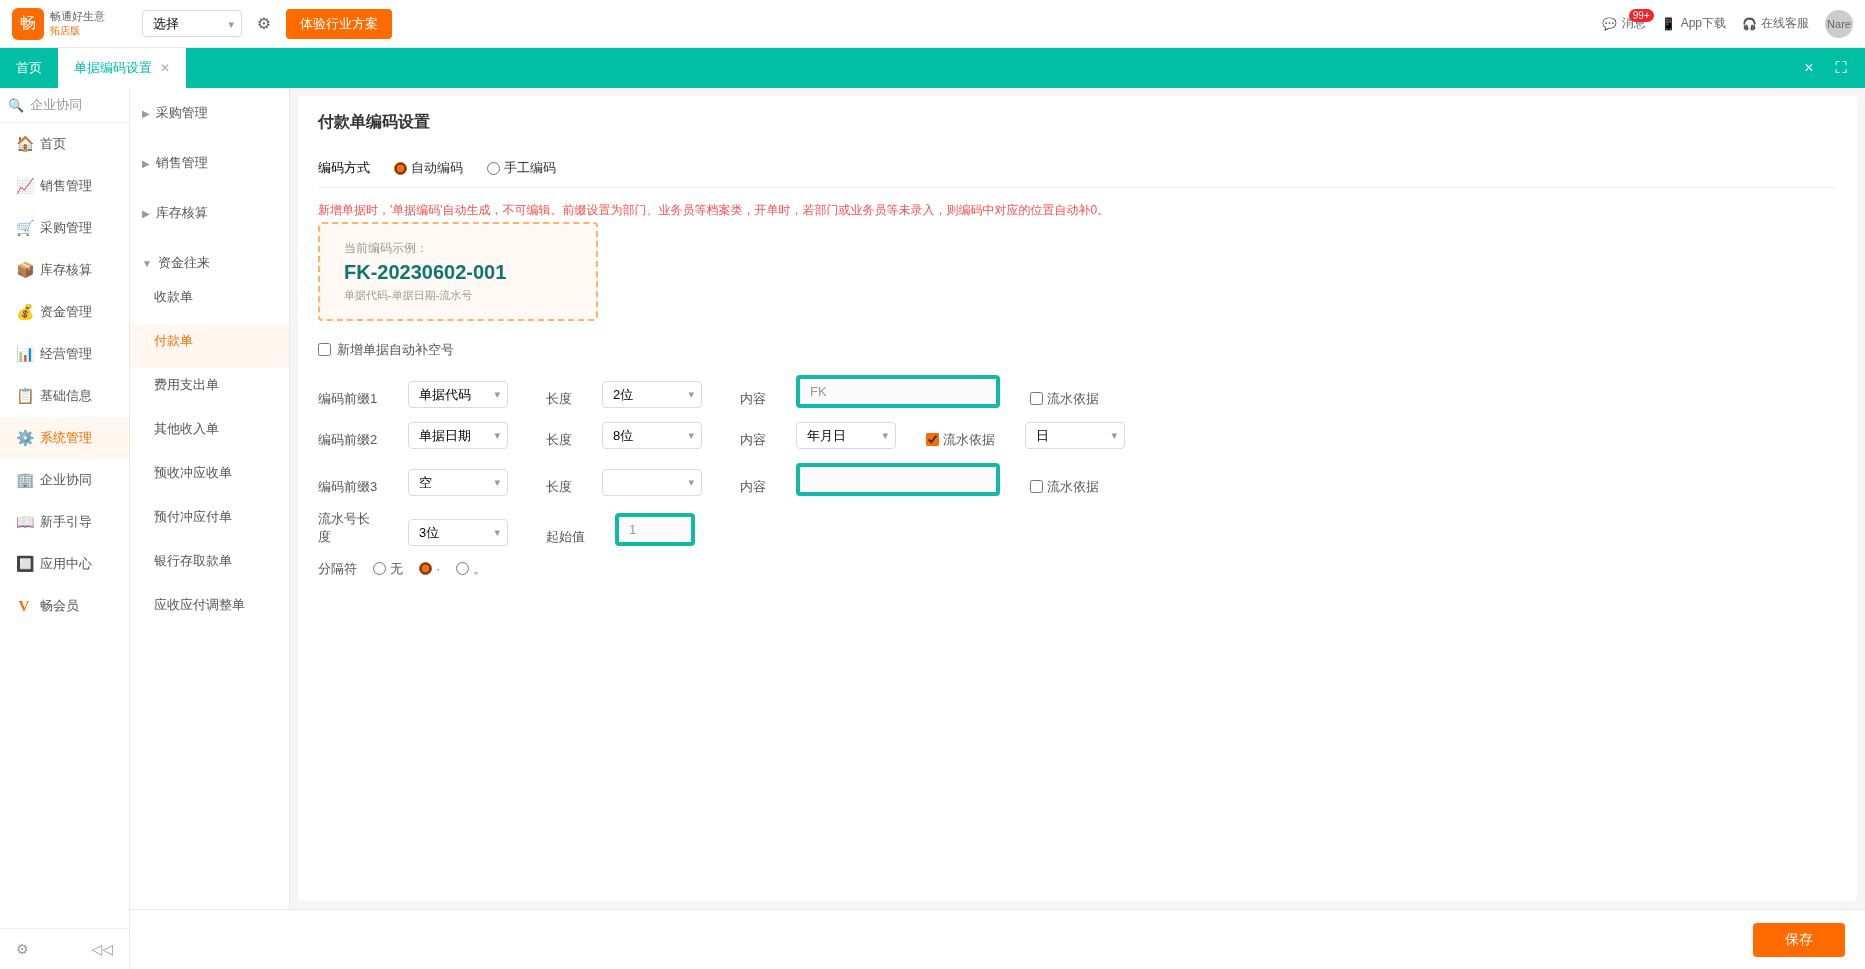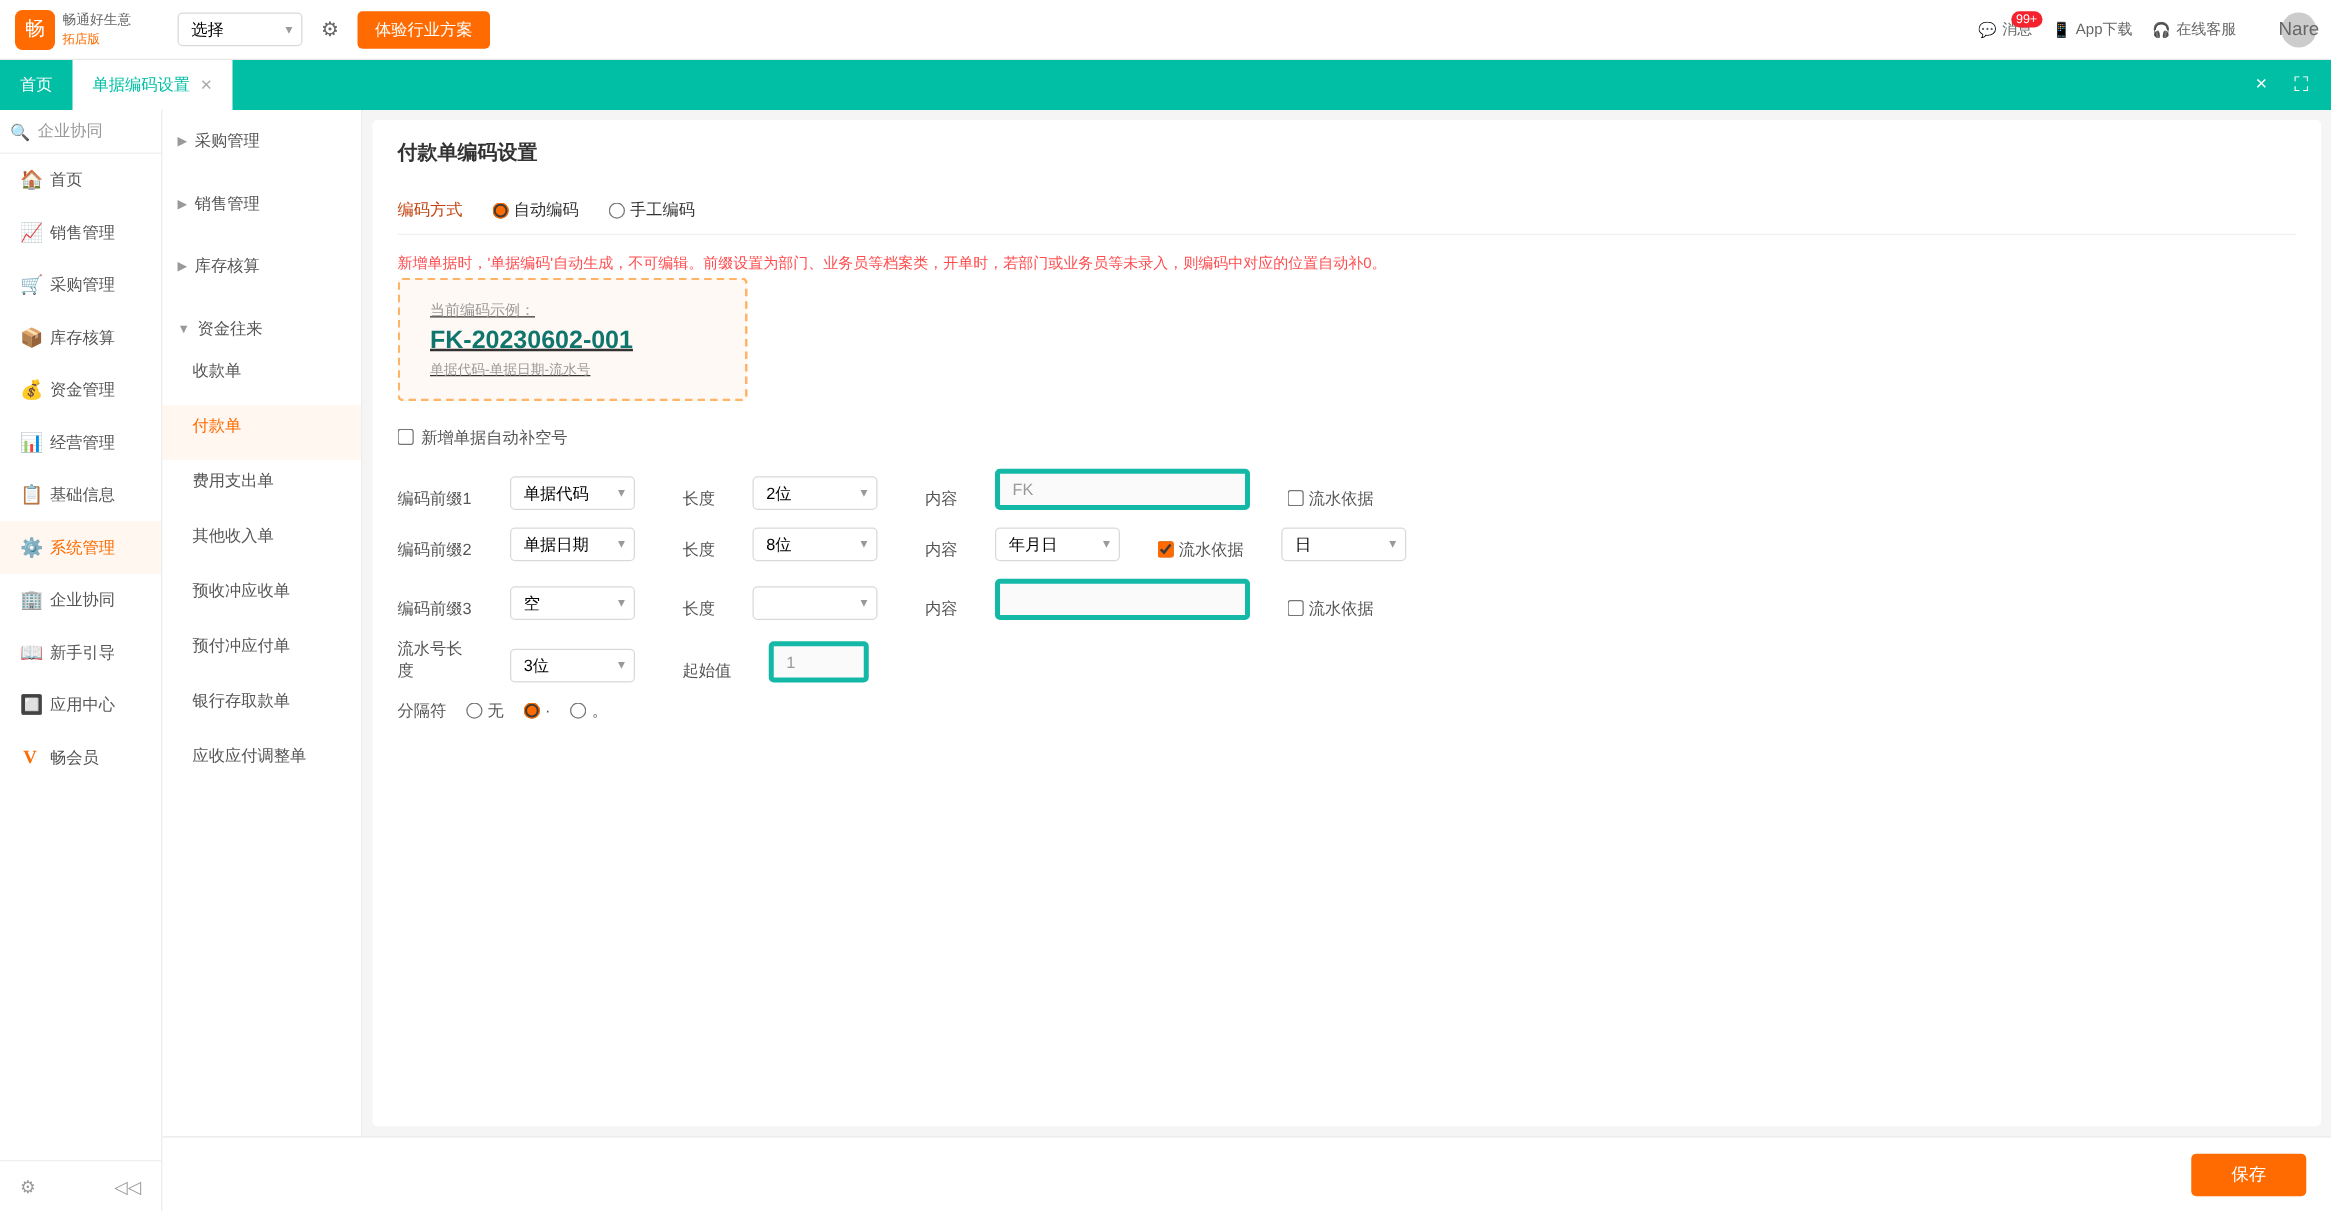--- a/index.html
+++ b/index.html
@@ -268,41 +268,40 @@
     }
     .radio-label {
       font-size: 13px;
       color: #333;
       display: flex;
       align-items: center;
       gap: 4px;
       cursor: pointer;
     }
     .radio-label input[type="radio"] { accent-color: #ff6b00; }
-    .encoding-label { font-size: 13px; color: #c2410c; }
+    .encoding-label { font-size: 13px; color: #000000; }
 
     
     .info-text {
       font-size: 12px;
       color: #666;
       margin-bottom: 0;
       line-height: 1.8;
     }
     .info-text span { color: #ff4d4f; }
 
     
     .code-preview-box {
       border: 2px dashed #ffb366;
       background: #fff9f5;
       border-radius: 4px;
       padding: 16px 24px;
       display: inline-block;
       margin-bottom: 20px;
       min-width: 280px;
-      text-decoration: underline;
     }
     .code-preview-label { font-size: 12px; color: #999; margin-bottom: 4px; }
     .code-preview-value { font-size: 20px; font-weight: 700; color: #0f766e; }
     .code-preview-desc { font-size: 11px; color: #999; margin-top: 4px; }
 
     
     .auto-fill-row {
       display: flex;
       align-items: center;
       gap: 6px;
@@ -453,21 +452,21 @@
       <span class="badge">99+</span>
     </div>
     <div class="header-msg">
       <span>📱</span>
       <span>App下载</span>
     </div>
     <div class="header-msg">
       <span>🎧</span>
       <span>在线客服</span>
     </div>
-    <div class="avatar" style="background: #ccc; display:flex;align-items:center;justify-content:center;font-size:15px;color:#666;margin-left:20px;">
+    <div class="avatar" style="background: #ccc; display:flex;align-items:center;justify-content:center;font-size:11px;color:#666;">
       <span>Nare</span>
     </div>
   </div>
 </div>
 
 <div class="tab-bar">
   <div class="tab-item home">
     <span>首页</span>
   </div>
   <div class="tab-item active">

